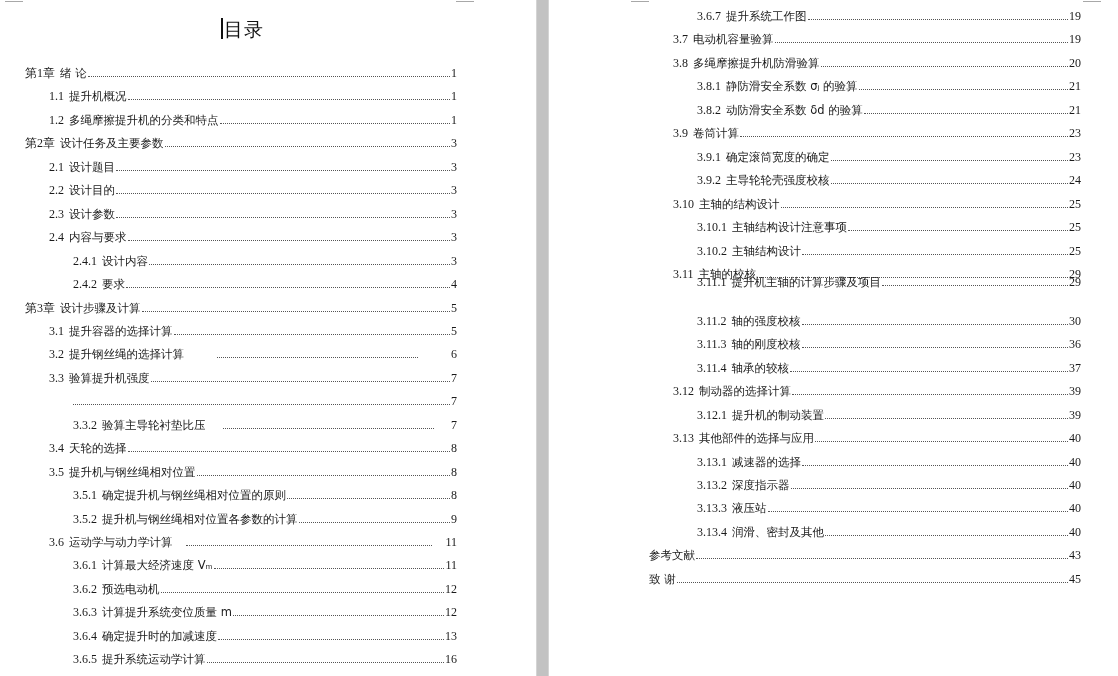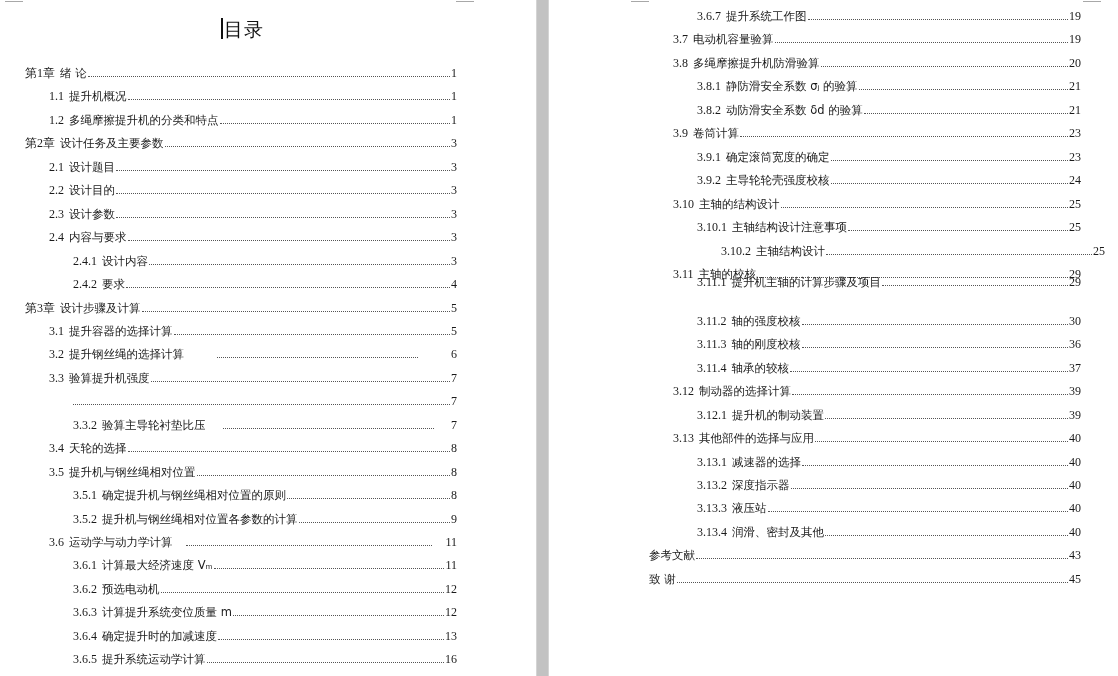--- a/index.html
+++ b/index.html
@@ -290,21 +290,21 @@
       <div class="toc-row lvl2" style="top: 194.6px;">
         <span class="label"><span class="num">3.10</span><span>主轴的结构设计</span></span>
         <span class="leader"></span>
         <span class="page-num">25</span>
       </div>
       <div class="toc-row lvl3" style="top: 218.05px;">
         <span class="label"><span class="num">3.10.1</span><span>主轴结构设计注意事项</span></span>
         <span class="leader"></span>
         <span class="page-num">25</span>
       </div>
-      <div class="toc-row lvl3" style="top: 241.5px; margin-left: 24px;">
+      <div class="toc-row lvl3" style="top: 241.5px;">
         <span class="label"><span class="num">3.10.2</span><span>主轴结构设计</span></span>
         <span class="leader"></span>
         <span class="page-num">25</span>
       </div>
       <div class="toc-row lvl2" style="top: 264.95px;">
         <span class="label"><span class="num">3.11</span><span>主轴的校核</span></span>
         <span class="leader"></span>
         <span class="page-num">29</span>
       </div>
       <div class="toc-row lvl3" style="top: 273px;">

